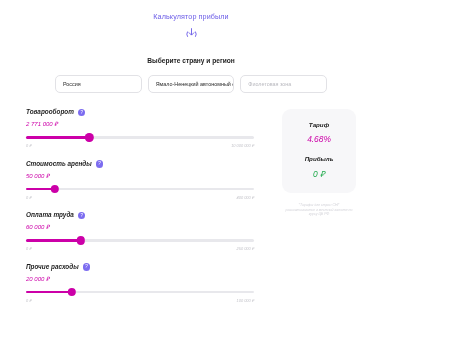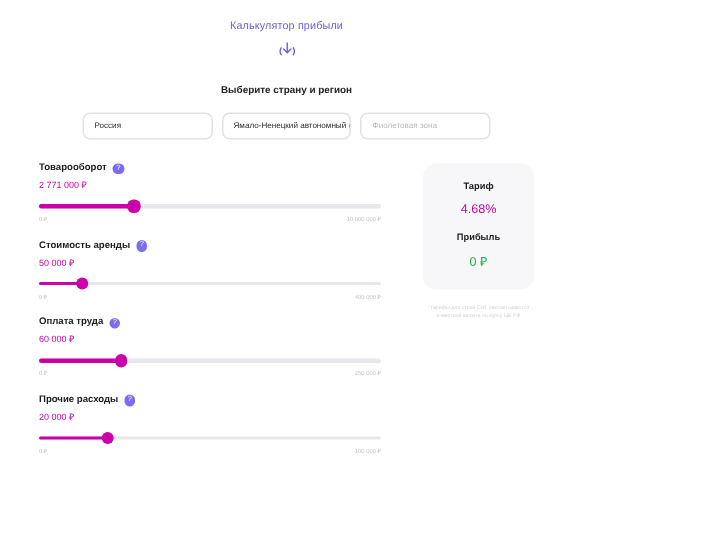--- a/index.html
+++ b/index.html
@@ -83,20 +83,21 @@
     color: #b9b9bf;
   }
 
   
   .body-cols {
     margin-top: 16px;
     display: flex;
     padding: 0 26px;
     box-sizing: border-box;
     gap: 28px;
+    font-style: italic;
   }
   .sliders-col {
     width: 228px;
     flex: 0 0 228px;
   }
   .result-col {
     flex: 1 1 auto;
     display: flex;
     flex-direction: column;
     align-items: stretch;

